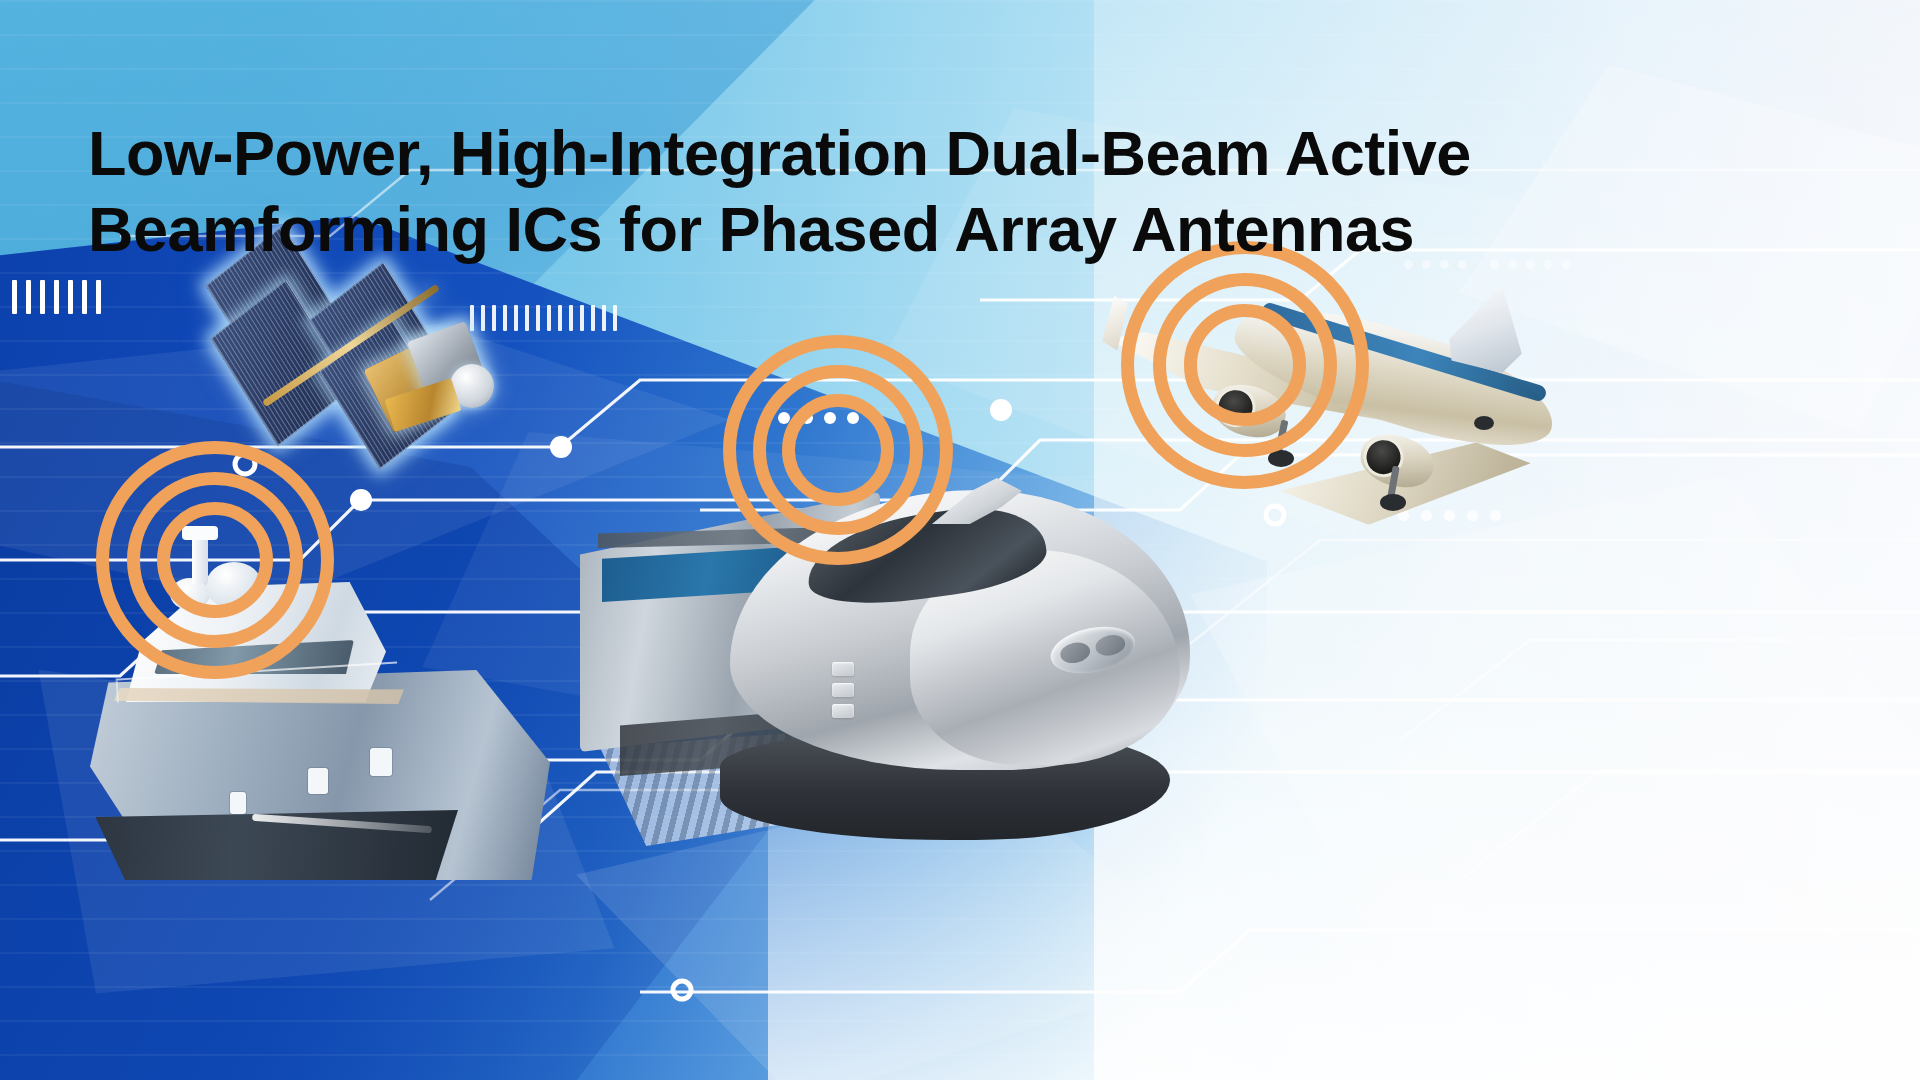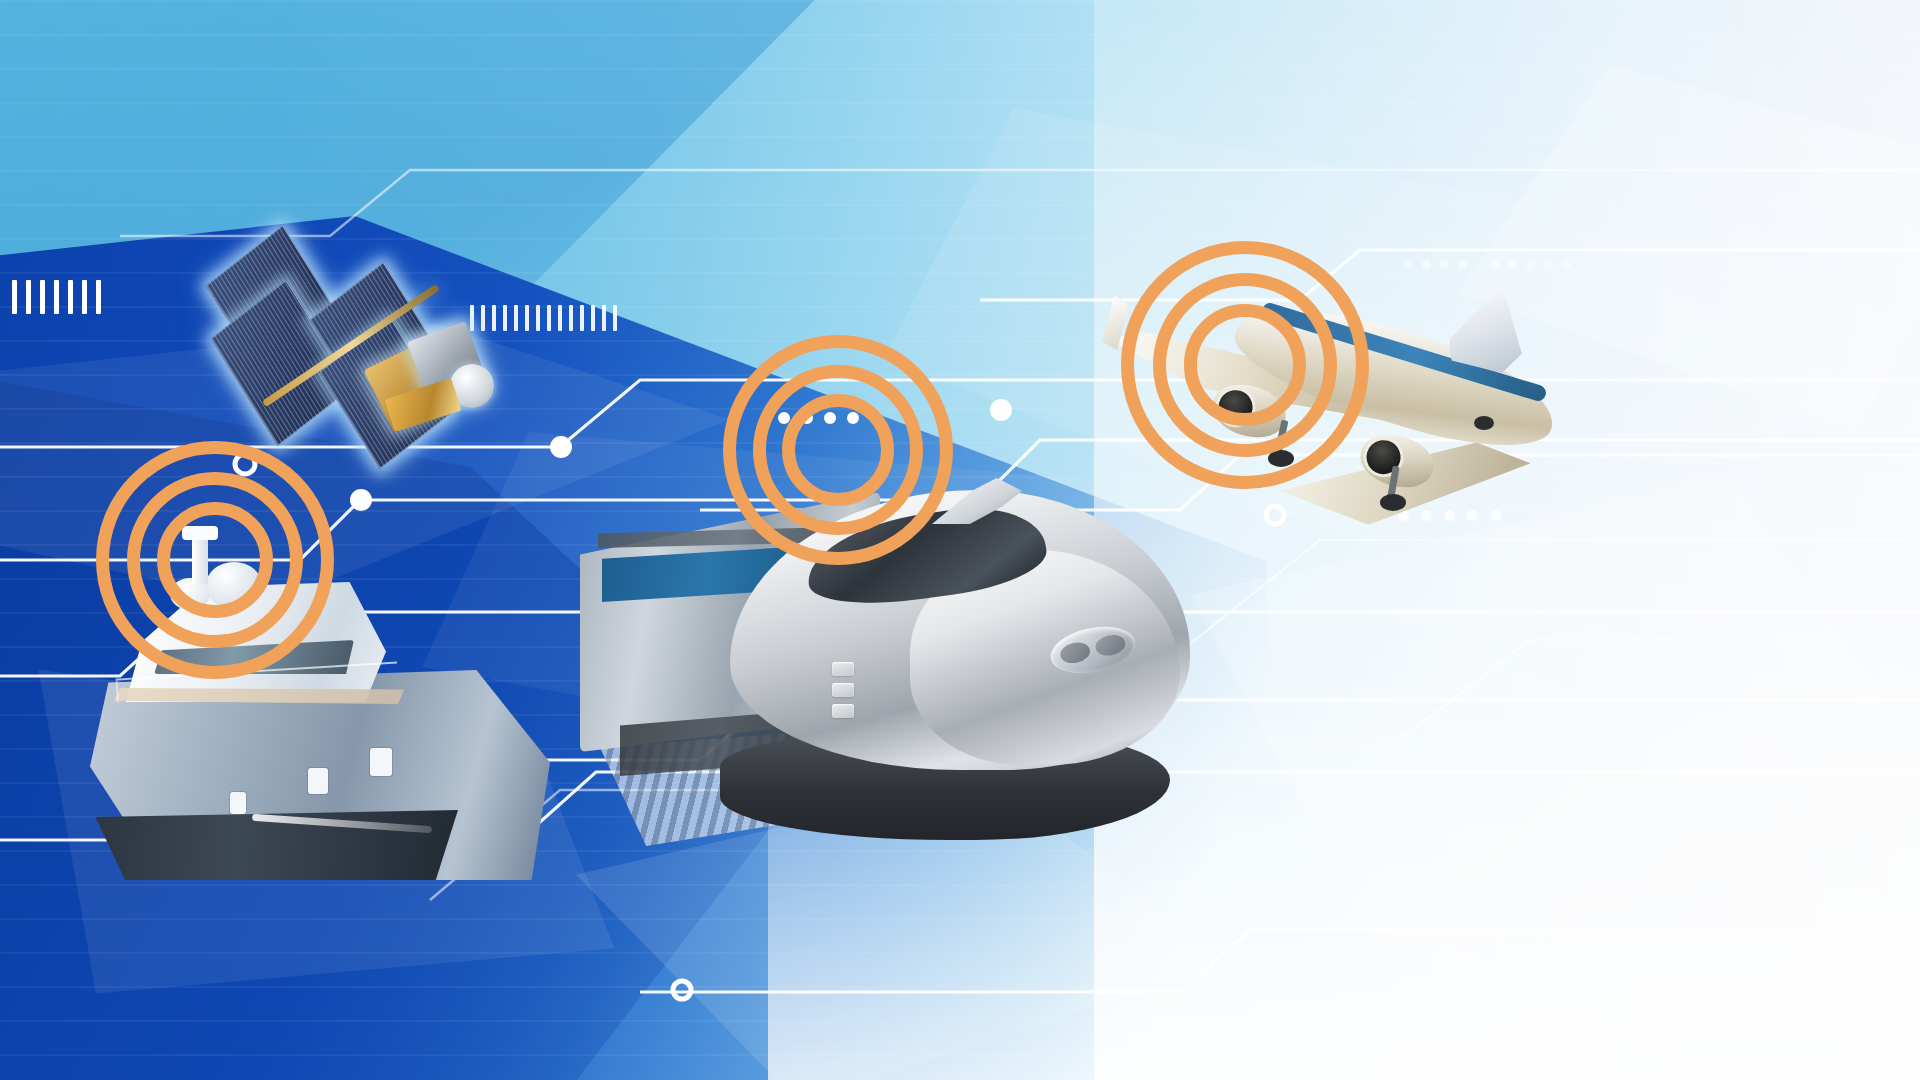--- a/index.html
+++ b/index.html
@@ -552,14 +552,16 @@
     <span style="width: 144px; height: 144px; border-width: 13px; border-color: rgb(240, 161, 90);"></span>
     <span style="width: 86px; height: 86px; border-width: 13px; border-color: rgb(240, 161, 90);"></span>
   </div>
 
   <div class="rings" style="left:1245px;top:365px;width:0;height:0;z-index:40;">
     <span style="width: 222px; height: 222px; border-width: 13px; border-color: rgb(240, 161, 90);"></span>
     <span style="width: 158px; height: 158px; border-width: 13px; border-color: rgb(240, 161, 90);"></span>
     <span style="width: 96px; height: 96px; border-width: 13px; border-color: rgb(240, 161, 90);"></span>
   </div>
 
+  <h1 class="title">Low-Power, High-Integration Dual-Beam Active
+Beamforming ICs for Phased Array Antennas</h1>
 
 </div>
 
 </body></html>

